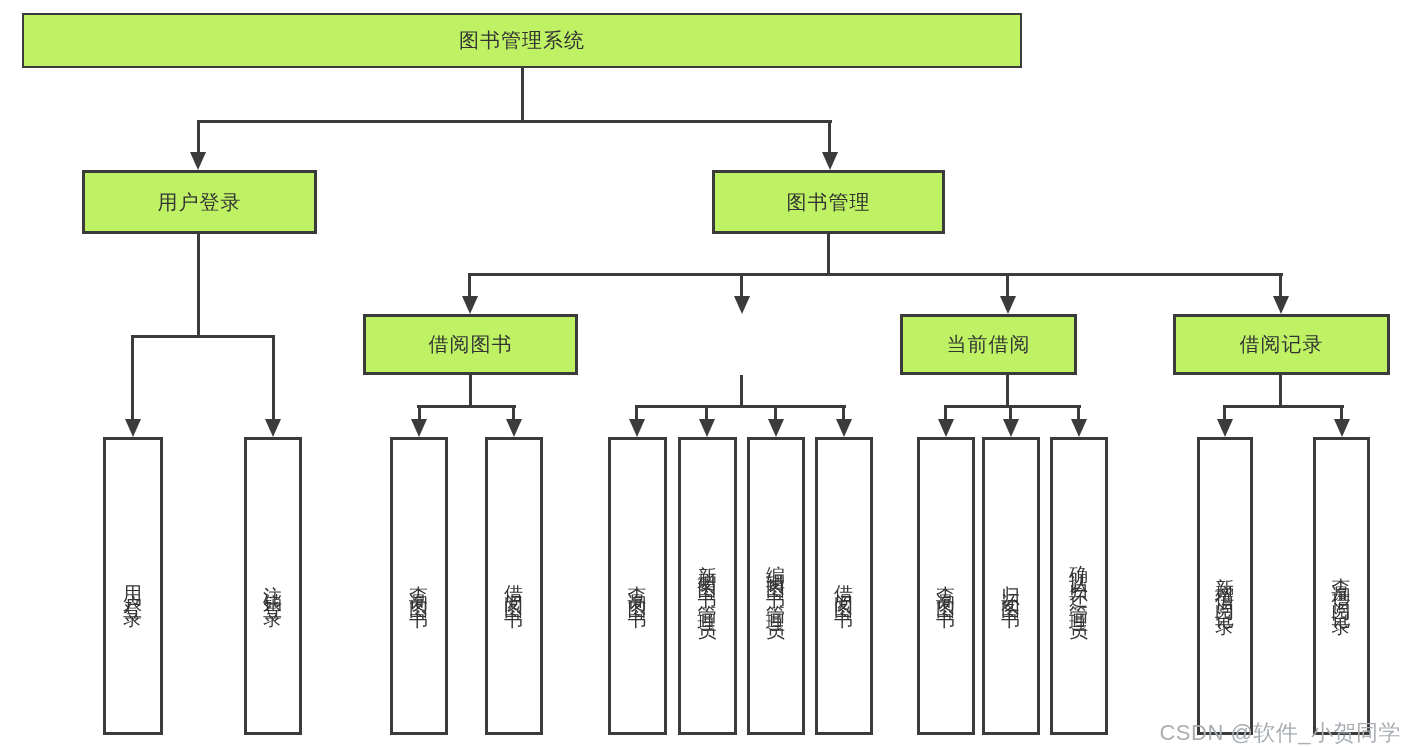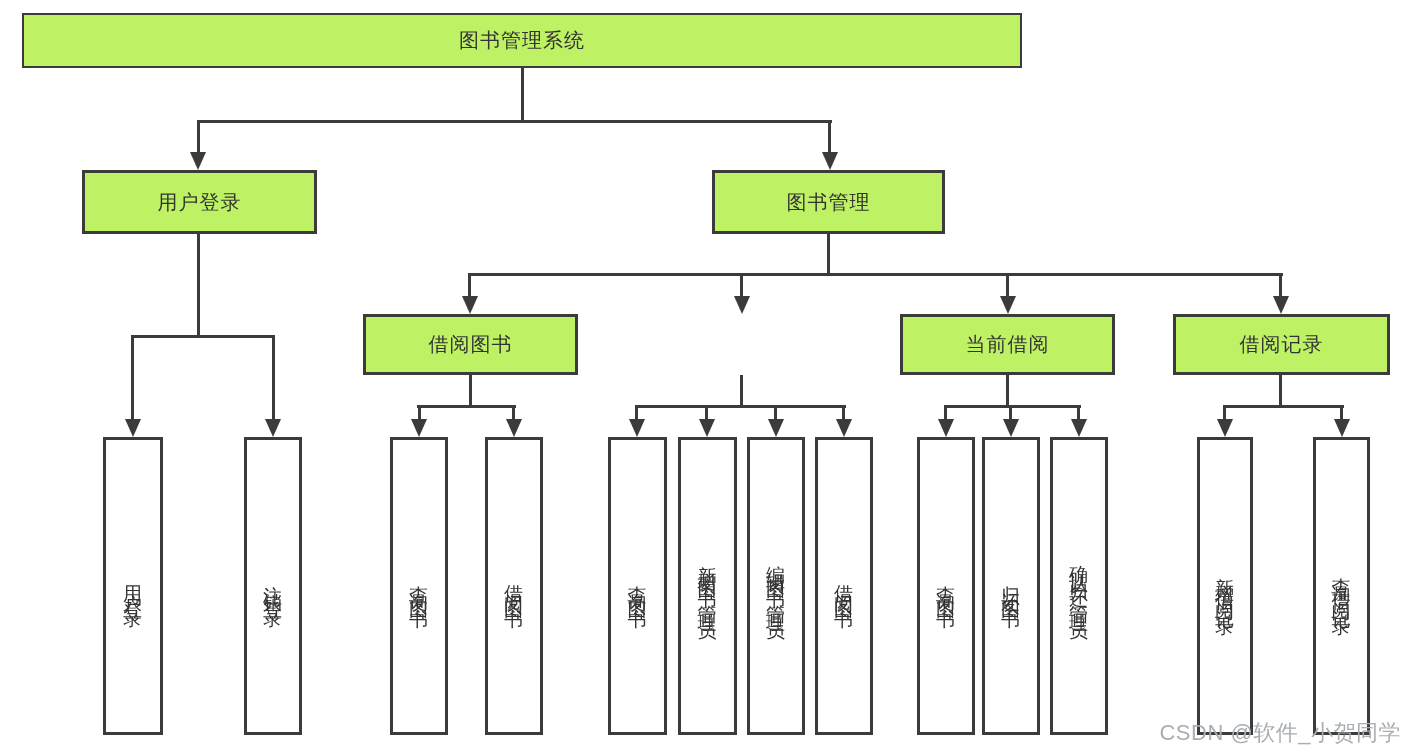--- a/index.html
+++ b/index.html
@@ -49,21 +49,21 @@
   <div class="node" style="left:82px; top:170px; width:235px; height:64px;">
     <span class="lbl">用户登录</span>
   </div>
   <div class="node" style="left:712px; top:170px; width:233px; height:64px;">
     <span class="lbl">图书管理</span>
   </div>
 
   <div class="node" style="left:363px; top:314px; width:215px; height:61px;">
     <span class="lbl">借阅图书</span>
   </div>
-  <div class="node" style="left:900px; top:314px; width:215px; height:61px;">
+  <div class="node" style="left:900px; top:314px; width:177px; height:61px;">
     <span class="lbl">当前借阅</span>
   </div>
   <div class="node" style="left:1173px; top:314px; width:217px; height:61px;">
     <span class="lbl">借阅记录</span>
   </div>
 
   <div class="leaf" style="left:103px; width:60px;">
     <span class="vlbl">用户登录</span>
   </div>
   <div class="leaf" style="left:244px; width:58px;">

